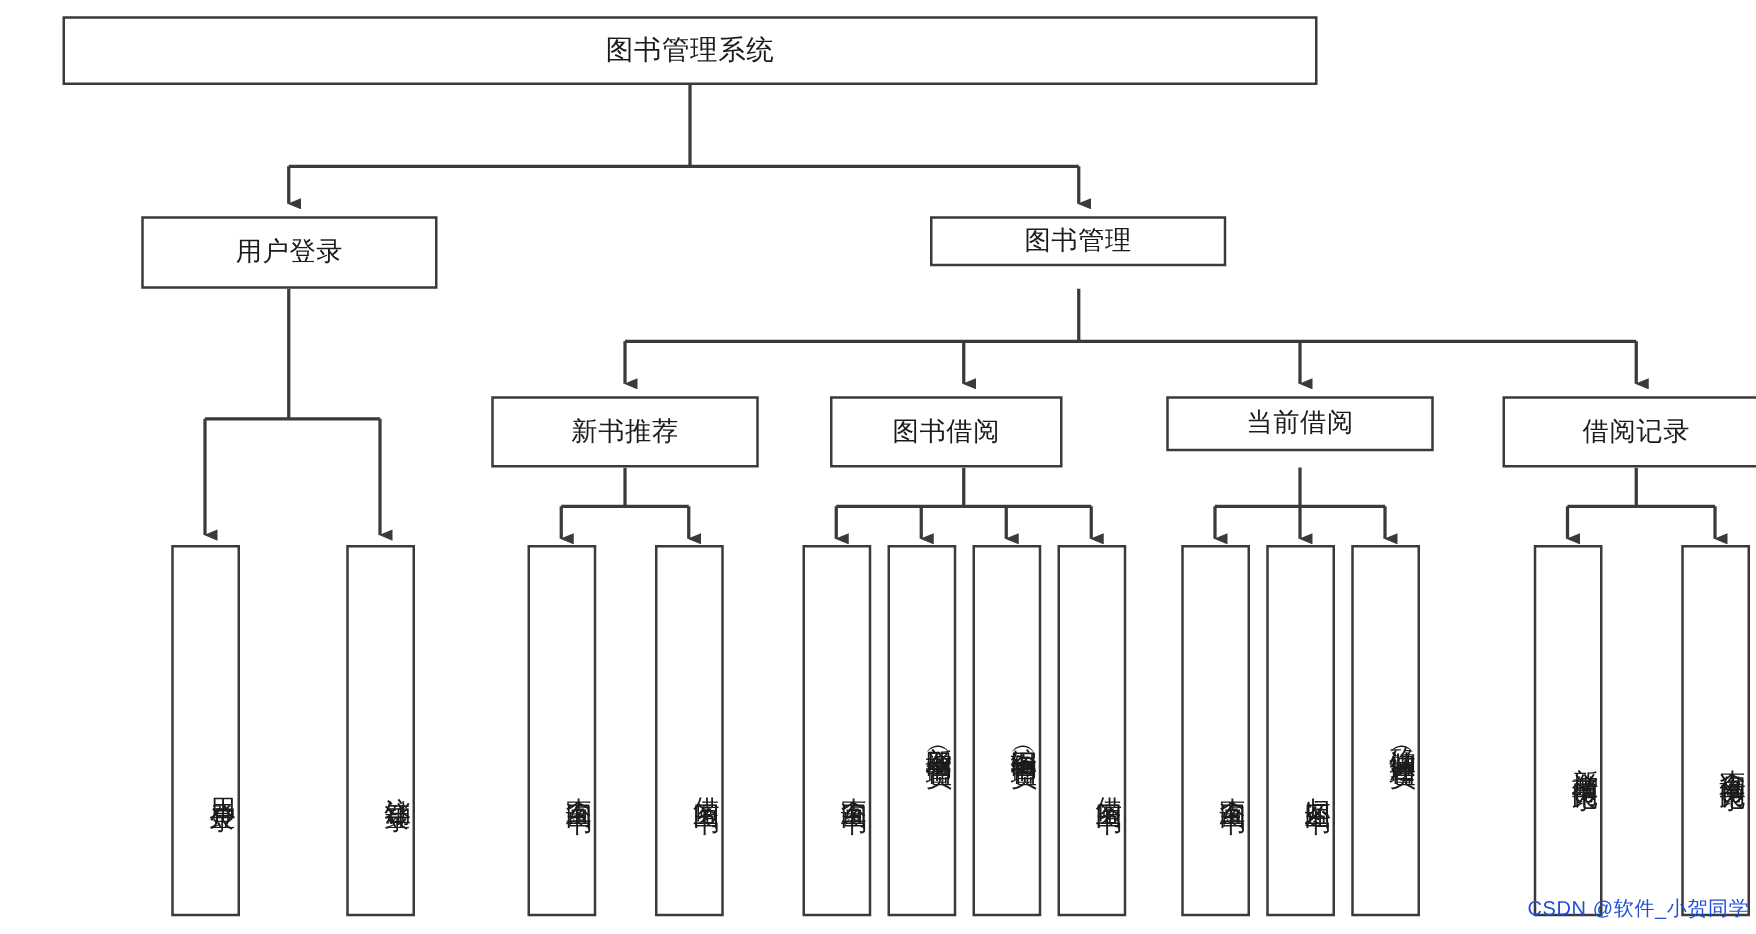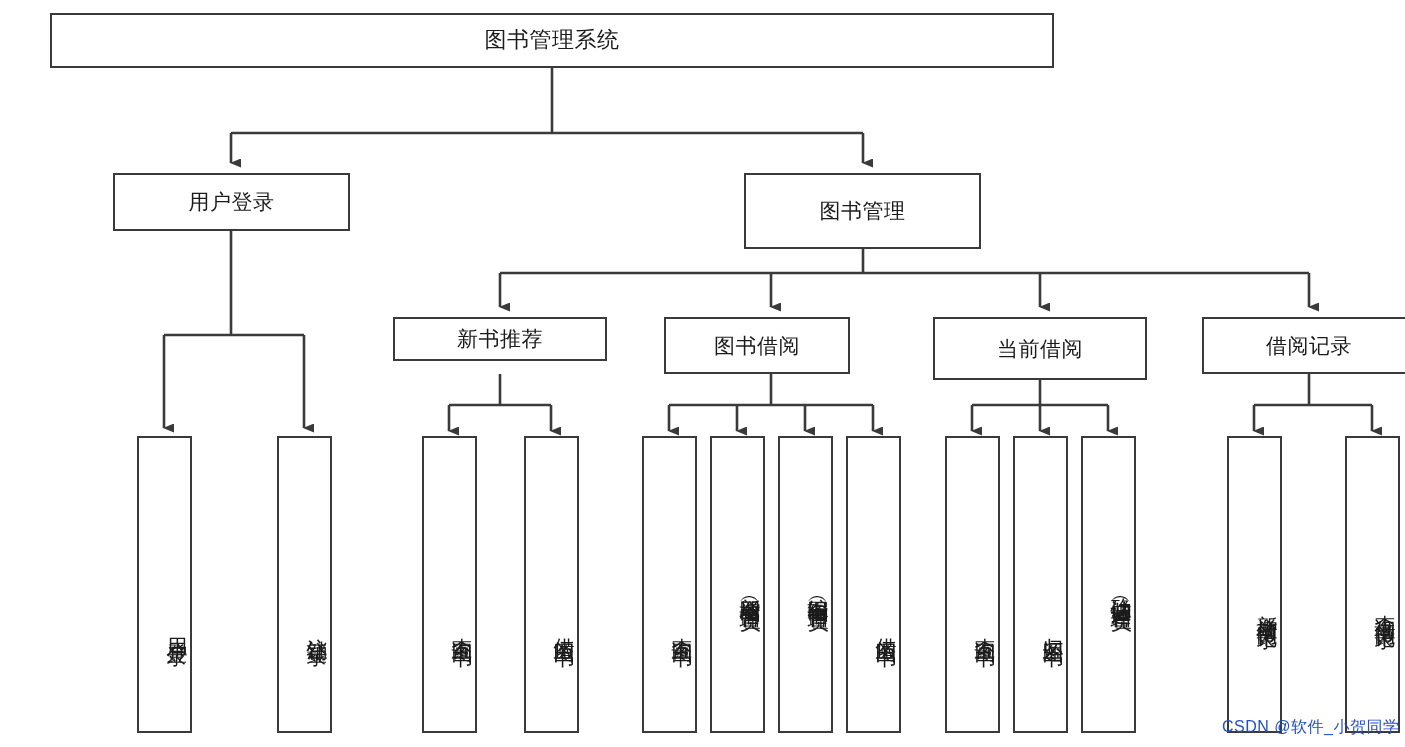--- a/index.html
+++ b/index.html
@@ -122,31 +122,31 @@
     </g>
   </svg>
 
   <div class="node node-h node-root" style="left:18px; top:13px; width:1004px; height:55px;">
     <span>图书管理系统</span>
   </div>
 
   <div class="node node-h" style="left:81px; top:173px; width:237px; height:58px;">
     <span>用户登录</span>
   </div>
-  <div class="node node-h" style="left:712px; top:173px; width:237px; height:76px;">
+  <div class="node node-h" style="left:712px; top:173px; width:237px; height:40px;">
     <span>图书管理</span>
   </div>
 
-  <div class="node node-h" style="left:361px; top:317px; width:214px; height:44px;text-align:right;">
+  <div class="node node-h" style="left:361px; top:317px; width:214px; height:57px;text-align:right;">
     <span>新书推荐</span>
   </div>
   <div class="node node-h" style="left:632px; top:317px; width:186px; height:57px;">
     <span>图书借阅</span>
   </div>
-  <div class="node node-h" style="left:901px; top:317px; width:214px; height:63px;">
+  <div class="node node-h" style="left:901px; top:317px; width:214px; height:44px;">
     <span>当前借阅</span>
   </div>
   <div class="node node-h" style="left:1170px; top:317px; width:214px; height:57px;">
     <span>借阅记录</span>
   </div>
 
   <div class="node node-v" style="left:105px; top:436px; width:55px; height:297px; padding-top:85px;">
     <span>用户登录</span>
   </div>
   <div class="node node-v" style="left:245px; top:436px; width:55px; height:297px; padding-top:85px;">

